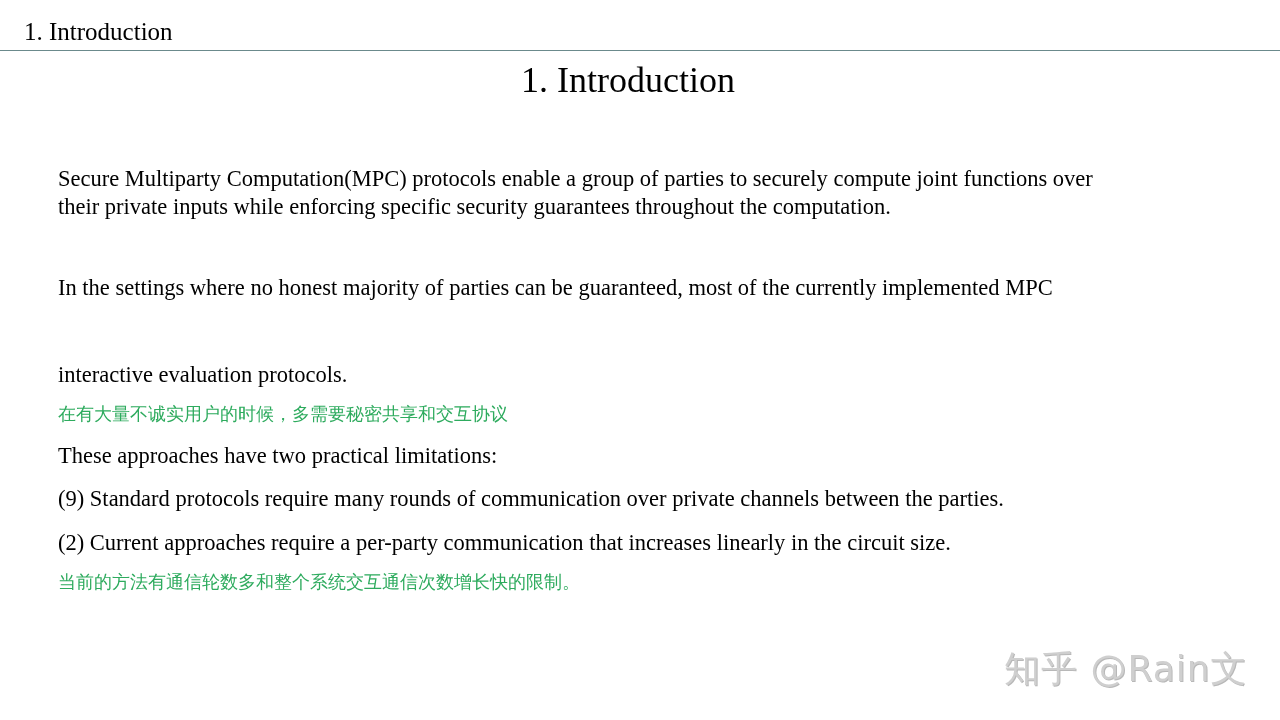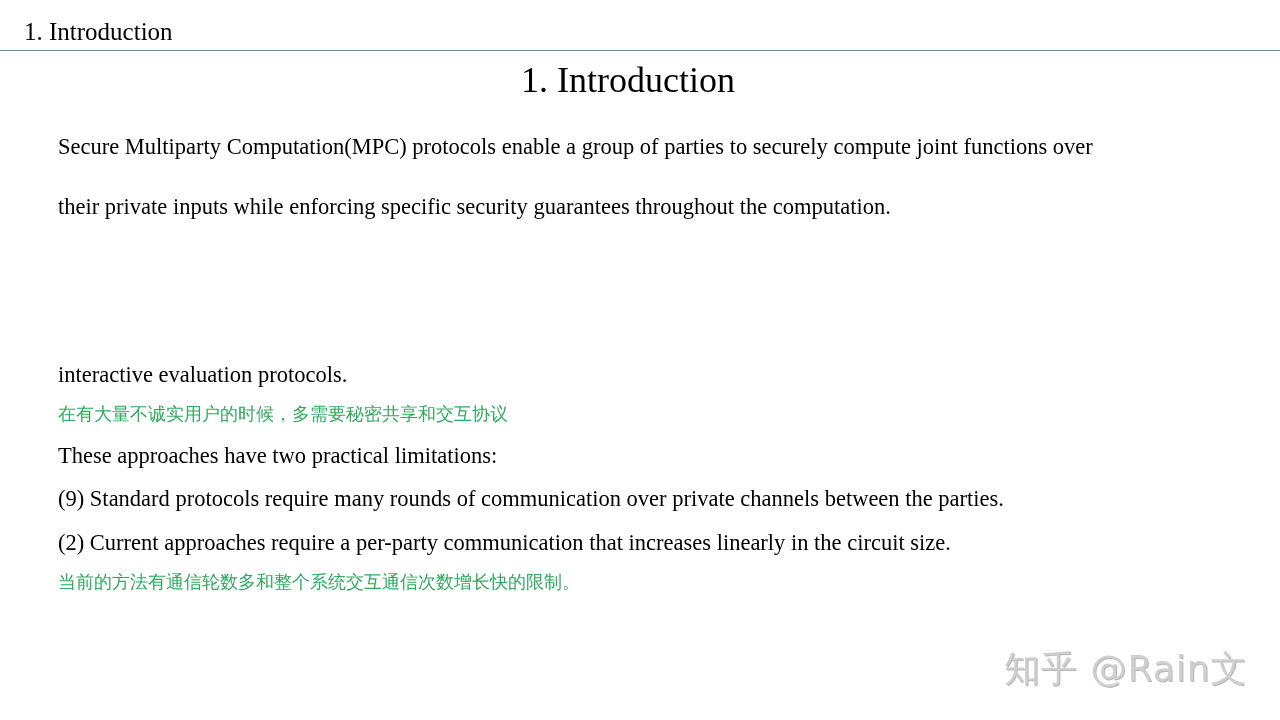--- a/index.html
+++ b/index.html
@@ -73,23 +73,24 @@
   </style>
 </head>
 <body>
 
 <div class="slide">
   <div class="top-header">1. Introduction</div>
   <div class="divider"></div>
 
   <div class="slide-title">1. Introduction</div>
 
-  <div class="line" style="top:132px">Secure Multiparty Computation(MPC) protocols enable a group of parties to securely compute joint functions over</div>
+  <div class="line" style="top:164px">Secure Multiparty Computation(MPC) protocols enable a group of parties to securely compute joint functions over</div>
   <div class="line" style="top:192px">their private inputs while enforcing specific security guarantees throughout the computation.</div>
 
+  <div class="line" style="top:273px">In the settings where no honest majority of parties can be guaranteed, most of the currently implemented MPC</div>
   <div class="line" style="top:360px">interactive evaluation protocols.</div>
   <div class="line" style="top:441px">These approaches have two practical limitations:</div>
 
   <div class="line cn" style="top:402px">在有大量不诚实用户的时候，多需要秘密共享和交互协议</div>
   <div class="line" style="top:484px">(9) Standard protocols require many rounds of communication over private channels between the parties.</div>
   <div class="line" style="top:528px">(2) Current approaches require a per-party communication that increases linearly in the circuit size.</div>
   <div class="line cn" style="top:570px">当前的方法有通信轮数多和整个系统交互通信次数增长快的限制。</div>
 
   <div class="watermark">知乎 @Rain文</div>
 </div>

